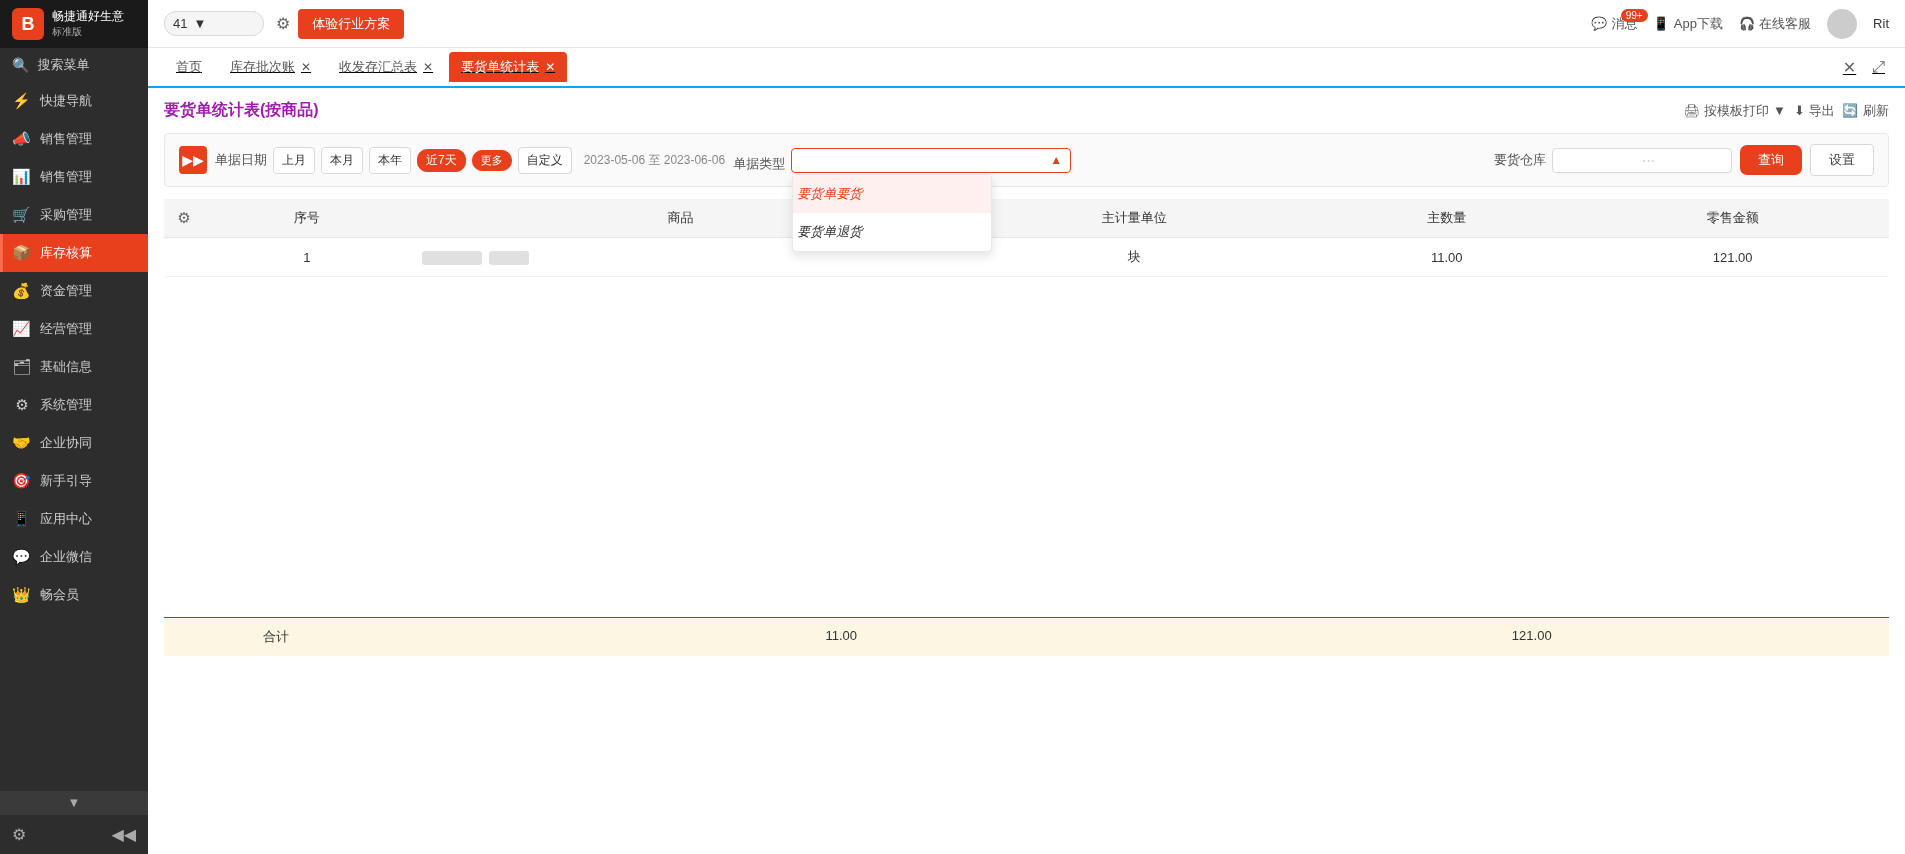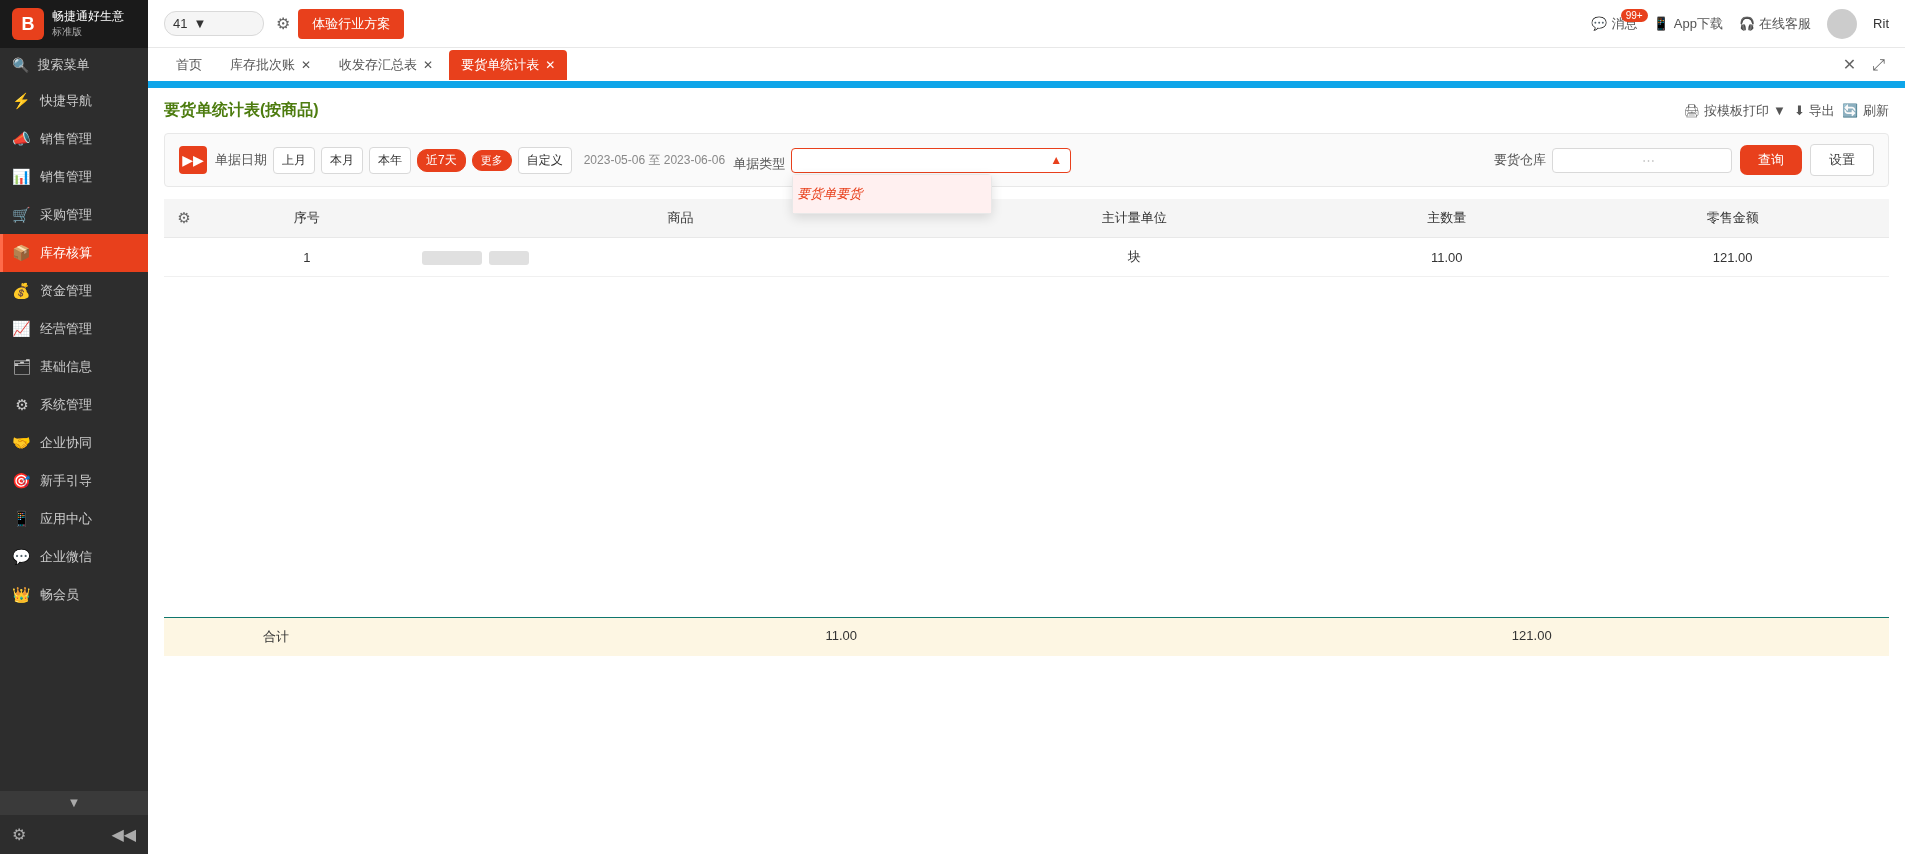--- a/index.html
+++ b/index.html
@@ -158,23 +158,24 @@
     }
     .topbar-username { font-size: 13px; color: #333; }
 
     
     .tabbar {
       height: 40px;
       background: #fff;
       display: flex;
       align-items: center;
       padding: 0 16px;
-      border-bottom: 7px solid #0ea5e9;
+      border-bottom: 2px solid #0ea5e9;
       gap: 4px;
       flex-shrink: 0;
+      text-decoration: underline;
     }
     .tab {
       display: flex;
       align-items: center;
       padding: 6px 12px;
       border-radius: 4px 4px 0 0;
       cursor: pointer;
       font-size: 13px;
       color: #555;
       white-space: nowrap;
@@ -211,21 +212,21 @@
       padding: 12px 16px;
       min-height: 100%;
     }
 
     .page-header {
       display: flex;
       align-items: center;
       justify-content: space-between;
       margin-bottom: 12px;
     }
-    .page-title { font-size: 16px; font-weight: bold; color: #4d7c0f; }
+    .page-title { font-size: 16px; font-weight: bold; color: #a21caf; }
     .page-header-actions { display: flex; align-items: center; gap: 8px; }
     .btn-template-print {
       display: flex;
       align-items: center;
       gap: 4px;
       color: #555;
       cursor: pointer;
       font-size: 13px;
     }
     .btn-export {
@@ -622,20 +623,21 @@
           <span class="date-range">2023-05-06 至 2023-06-06</span>
 
           <div class="filter-type-group">
             <span class="filter-label">单据类型</span>
             <div class="filter-type-input">
               <input type="text" value="" style="width: 240px;">
               <span class="filter-type-chevron">▲</span>
 
               <div class="filter-type-dropdown">
                 <div class="dropdown-item selected">要货单要货</div>
+                <div class="dropdown-item">要货单退货</div>
               </div>
             </div>
           </div>
 
           <div class="filter-warehouse-group">
             <span class="filter-label">要货仓库</span>
             <div class="filter-warehouse-input">
               <span style="flex:1;"></span>
               <span class="filter-warehouse-more">⋯</span>
             </div>

